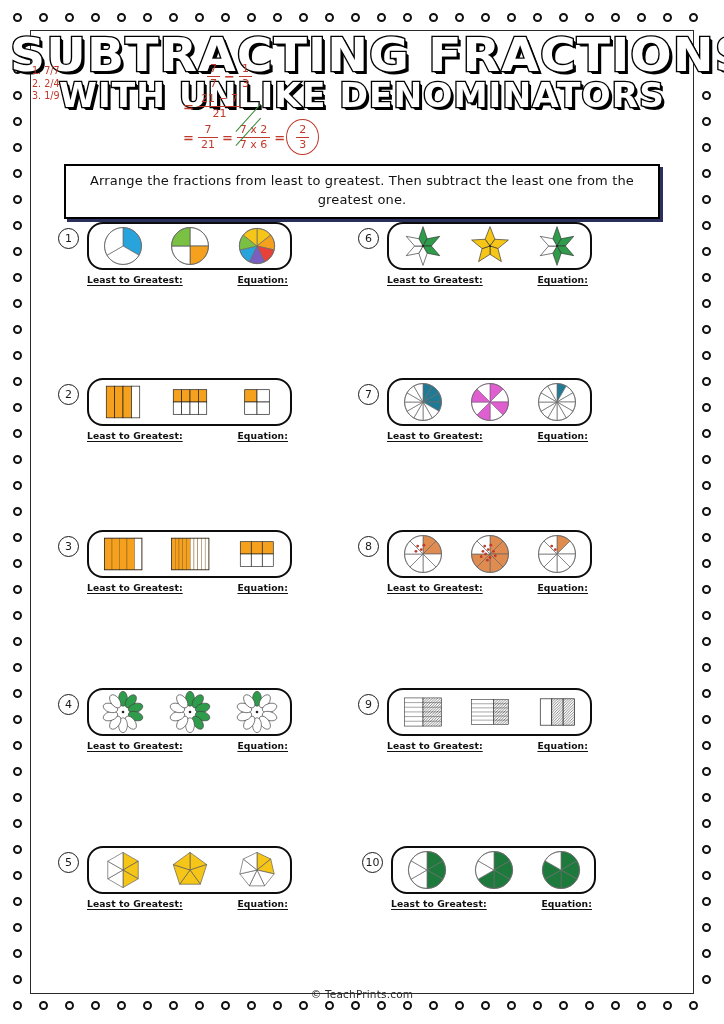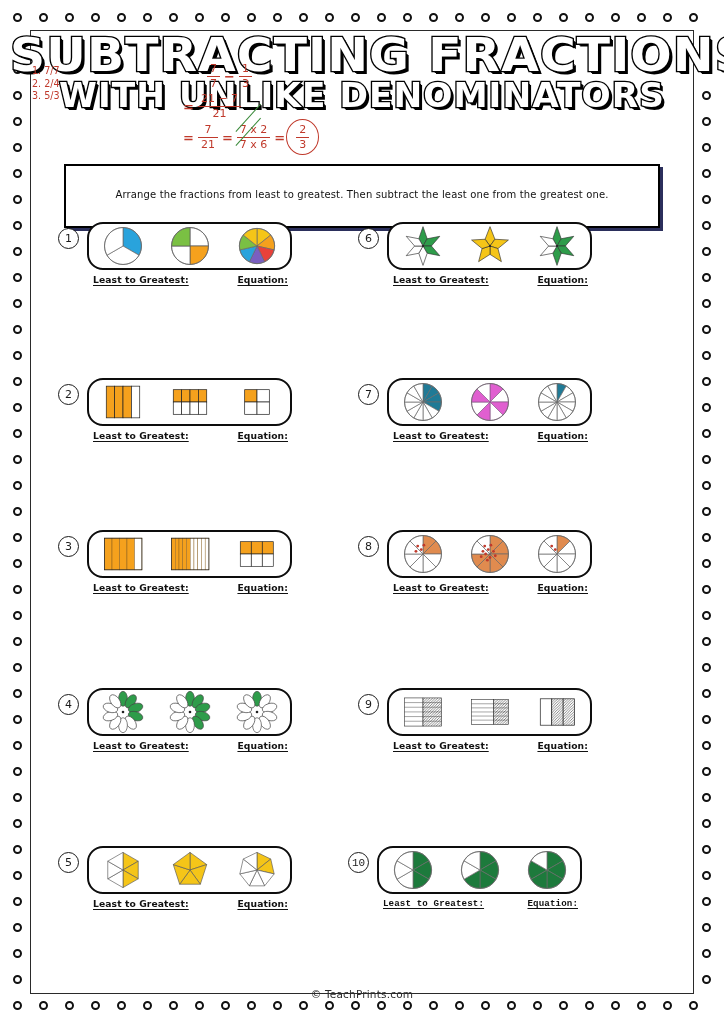--- a/index.html
+++ b/index.html
@@ -26,36 +26,36 @@
 
   
   .name-row{position:absolute;left:132px;top:132px;width:470px;display:flex;align-items:flex-end;}
   .name-label{font-size:20px;color:#111;font-weight:500;letter-spacing:.3px;}
   .name-rule{flex:1;height:4px;background:#111;margin-left:2px;margin-bottom:3px;}
 
   
   .instr{position:absolute;left:64px;top:164px;width:596px;
      border:2.4px solid #000;background:#fff;box-shadow:3px 3px 0 #2b2f5c;
      padding:6px 10px 7px;box-sizing:border-box;text-align:center;}
-  .instr p{margin:16px;font-size:10px;line-height:1.45;color:#111;letter-spacing:.15px;}
+  .instr p{margin:0;font-size:13px;line-height:1.45;color:#111;letter-spacing:.15px;}
 
   
   .prob{position:absolute;}
   .num{position:absolute;left:0;top:6px;width:19px;height:19px;border-radius:50%;
        border:1.4px solid #1a1a1a;font-size:11px;color:#1a1a1a;
        display:flex;align-items:center;justify-content:center;background:#fff;}
   .figbox{position:absolute;left:29px;top:0;width:205px;height:48px;
        border:2.2px solid #0d0d0d;border-radius:16px;background:#fff;
        display:flex;align-items:center;justify-content:space-around;box-sizing:border-box;}
   .labels{position:absolute;left:29px;top:52px;width:205px;
        display:flex;justify-content:space-between;align-items:flex-start;}
   .lbl{font-size:9.2px;color:#111;text-decoration:underline;
        text-underline-offset:2px;white-space:nowrap;font-weight:600;letter-spacing:.1px;}
   .lbl.eq{margin-right:4px;}
-  .lbl.ltg{margin-left:6px;}
+  .lbl.ltg{margin-left:0;}
 
   
   .ans{position:absolute;color:#c0392b;font-size:9.6px;line-height:1.32;}
   .ans-list{left:32px;top:65px;}
   .work{position:absolute;left:183px;top:62px;color:#c0392b;font-size:11px;}
   .frac{display:inline-block;text-align:center;vertical-align:middle;line-height:1.05;}
   .frac .n{display:block;padding:0 3px;}
   .frac .bar{display:block;border-top:1.6px solid #c0392b;margin:1px 0;}
   .frac .d{display:block;padding:0 3px;}
   .wrow{display:flex;align-items:center;gap:4px;margin-top:1px;}
@@ -644,21 +644,21 @@
               <rect x="38" y="20" width="26" height="60" fill="url(#hx2)" stroke="#222" stroke-width="1.6"></rect>
               <rect x="64" y="20" width="26" height="60" fill="url(#hx2)" stroke="#222" stroke-width="1.6"></rect>
             </svg>
           </span>
         </div>
         <div class="labels">
           <span class="lbl ltg">Least to Greatest:</span>
           <span class="lbl eq">Equation:</span>
         </div>
       </div>
-      <div class="prob" style="left:348px;top:846px;width:240px;height:70px;font-family:Liberation Mono, monospace;">
+      <div class="prob" style="left:362px;top:846px;width:240px;height:70px;">
         <div class="num">10</div>
         <div class="figbox">
           <span class="fig">
             <svg width="44" height="44" viewBox="0 0 100 100">
               <path d="M 50 50 L 50 8 A 42 42 0 0 1 86.37306695894642 29.000000000000004 Z" fill="#1d7a3c" stroke="#6a6a6a" stroke-width="1.6"></path>
               <path d="M 50 50 L 86.37306695894642 29.000000000000004 A 42 42 0 0 1 86.37306695894642 71 Z" fill="#1d7a3c" stroke="#6a6a6a" stroke-width="1.6"></path>
               <path d="M 50 50 L 86.37306695894642 71 A 42 42 0 0 1 50 92 Z" fill="#1d7a3c" stroke="#6a6a6a" stroke-width="1.6"></path>
               <path d="M 50 50 L 50 92 A 42 42 0 0 1 13.626933041053576 71 Z" fill="#ffffff" stroke="#6a6a6a" stroke-width="1.6"></path>
               <path d="M 50 50 L 13.626933041053576 71 A 42 42 0 0 1 13.626933041053576 28.999999999999996 Z" fill="#ffffff" stroke="#6a6a6a" stroke-width="1.6"></path>
               <path d="M 50 50 L 13.626933041053576 28.999999999999996 A 42 42 0 0 1 49.99999999999999 8 Z" fill="#ffffff" stroke="#6a6a6a" stroke-width="1.6"></path>
@@ -691,21 +691,21 @@
         <div class="labels">
           <span class="lbl ltg">Least to Greatest:</span>
           <span class="lbl eq">Equation:</span>
         </div>
       </div>
     </div>
 
   <div class="ans ans-list">
     <div>1. 7/7</div>
     <div>2. 2/4</div>
-    <div>3. 5/3</div>
+    <div>3. 1/9</div>
   </div>
 
   <div class="work">
     <div class="wrow" style="margin-left:24px">
       <span class="frac">
         <span class="n">7</span>
         <span class="bar"></span>
         <span class="d">7</span>
       </span>
       <span class="op">−</span>

